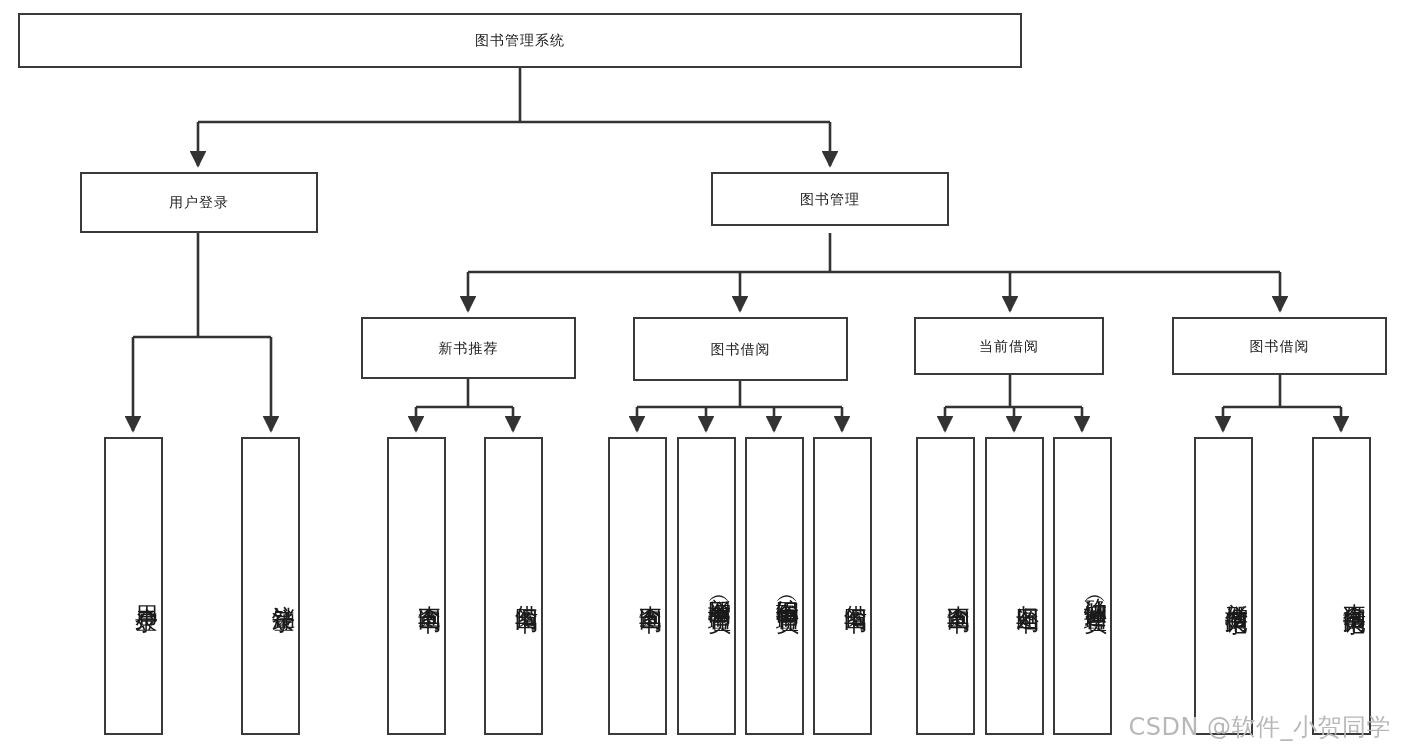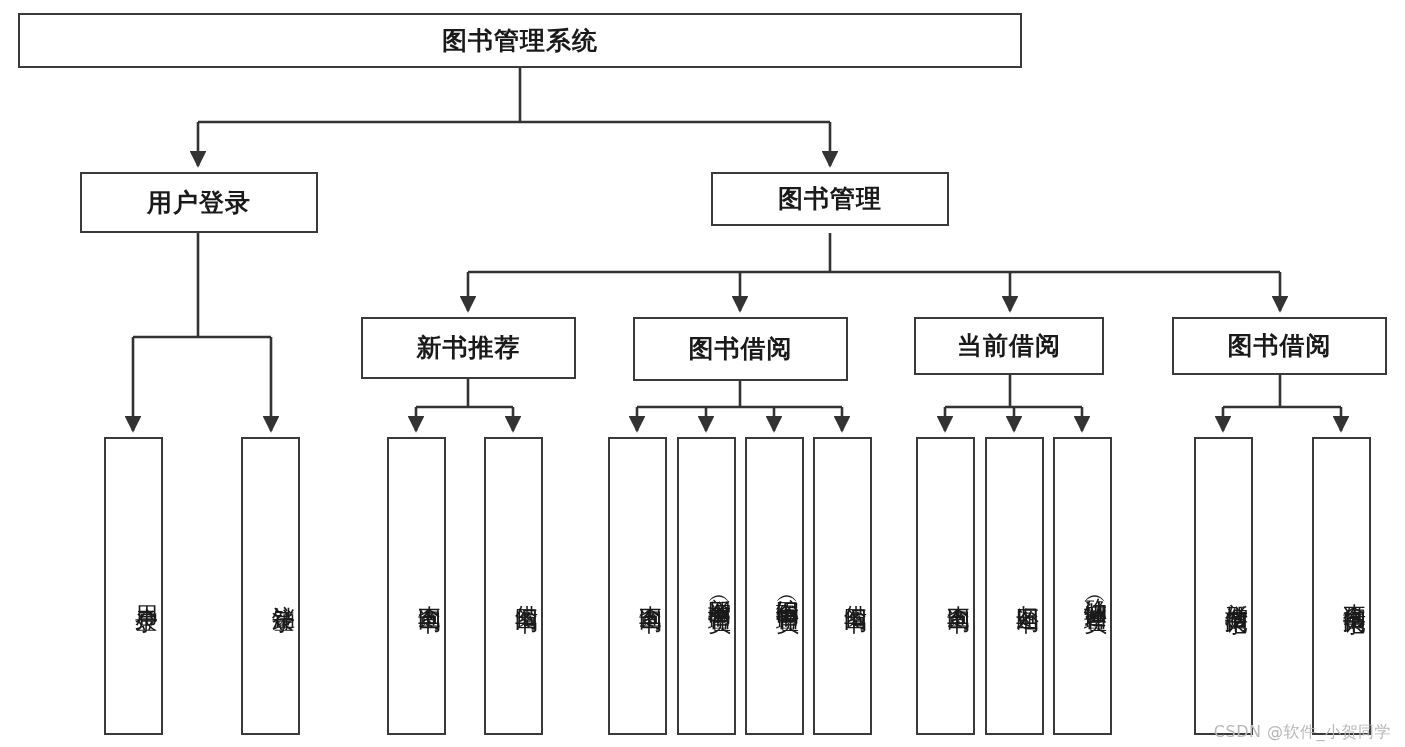--- a/index.html
+++ b/index.html
@@ -29,45 +29,44 @@
     position: absolute;
     box-sizing: border-box;
     background: #ffffff;
     border: 2px solid #3a3a3a;
     display: flex;
     align-items: center;
     justify-content: center;
     color: #1a1a1a;
   }
   .node.horizontal {
-    font-size: 25px;
+    font-size: 14px;
     letter-spacing: 1px;
     line-height: 1.2;
     white-space: nowrap;
-    font-weight: bold;
   }
   .node.vertical {
     writing-mode: vertical-rl;
     text-orientation: upright;
     font-size: 23px;
     line-height: 1.28;
     letter-spacing: 2px;
     align-items: flex-start;
     justify-content: center;
     padding-top: 10px;
     text-align: left;
   }
   .node.vertical.tall-text {
     padding-top: 6px;
   }
   .watermark {
     position: absolute;
     right: 14px;
     bottom: 4px;
-    font-size: 16px;
+    font-size: 24px;
     color: #b8b8b8;
     letter-spacing: 0.5px;
     white-space: nowrap;
     margin-top: 18px;
   }
 </style>
 </head>
 <body>
 
 <div id="canvas">

